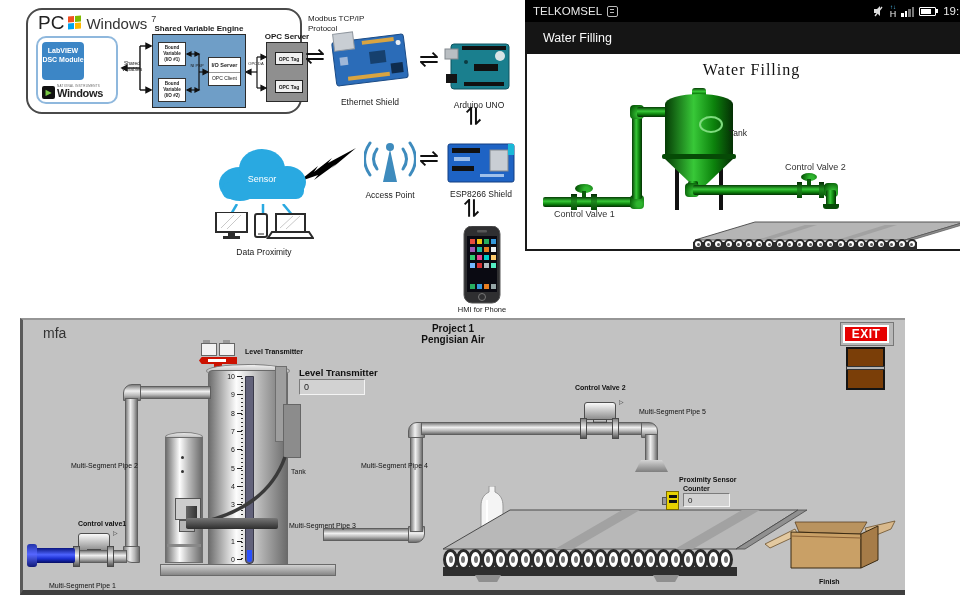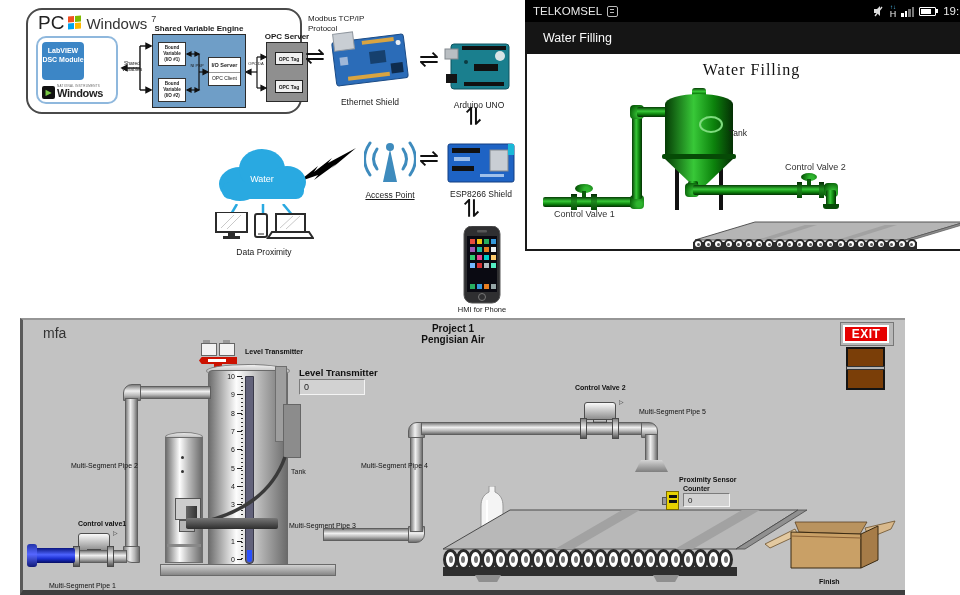--- a/index.html
+++ b/index.html
@@ -167,35 +167,35 @@
     <svg class="a" style="left:344px;top:132px;" width="52" height="56" viewBox="0 0 52 56">
       <g stroke="#3e8bbd" stroke-width="3" fill="none" stroke-linecap="round">
         <path d="M13,17 Q6,27 13,37"></path>
           <path d="M6,11 Q-5,27 6,43"></path>
         <path d="M39,17 Q46,27 39,37"></path>
           <path d="M46,11 Q57,27 46,43"></path>
       </g>
       <circle cx="26" cy="15" r="4" fill="#3e8bbd"></circle>
       <polygon points="26,17 19,50 33,50" fill="#3e8bbd"></polygon>
     </svg>
-    <div class="a sl" style="left:336px;top:190px;width:68px;text-align:center;font-size:8.5px;text-decoration:underline;">Access Point</div>
+    <div class="a sl" style="left:336px;top:190px;width:68px;text-align:center;font-size:8.5px;">Access Point</div>
 
     <svg class="a" style="left:278px;top:148px;" width="58" height="36" viewBox="0 0 58 36">
       <polygon points="0,34 20,18 16,24 34,10 30,15 58,0 34,20 38,16 16,32 20,27" fill="#000"></polygon>
     </svg>
 
     <svg class="a" style="left:192px;top:138px;" width="102" height="70" viewBox="0 0 102 70">
       <g fill="#29a9e1">
         <ellipse cx="28" cy="46" rx="21" ry="17"></ellipse>
         <ellipse cx="50" cy="31" rx="23" ry="20"></ellipse>
         <ellipse cx="75" cy="44" rx="19" ry="16"></ellipse>
         <rect x="10" y="44" width="82" height="17" rx="8"></rect>
       </g>
     </svg>
-    <div class="a sl" style="left:212px;top:174px;width:60px;text-align:center;font-size:9px;color:#fff;">Water</div>
+    <div class="a sl" style="left:212px;top:174px;width:60px;text-align:center;font-size:9px;color:#fff;">Sensor</div>
     <svg class="a" style="left:205px;top:204px;" width="80" height="12" viewBox="0 0 80 12">
       <g stroke="#29a9e1" stroke-width="2.5">
           <line x1="12" y1="0" x2="5" y2="12"></line>
           <line x1="38" y1="0" x2="38" y2="12"></line>
           <line x1="58" y1="0" x2="68" y2="12"></line>
         </g>
     </svg>
 
     <svg class="a" style="left:194px;top:212px;" width="100" height="34" viewBox="0 0 100 34">
       <g>

